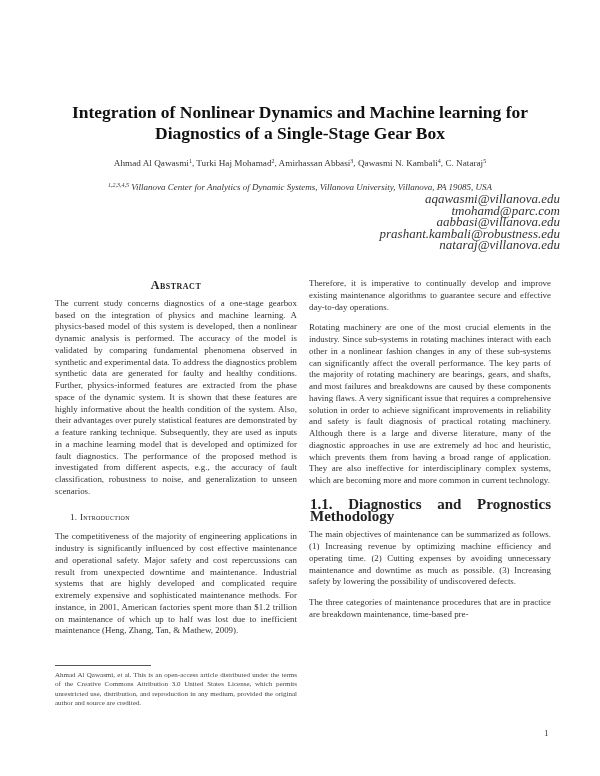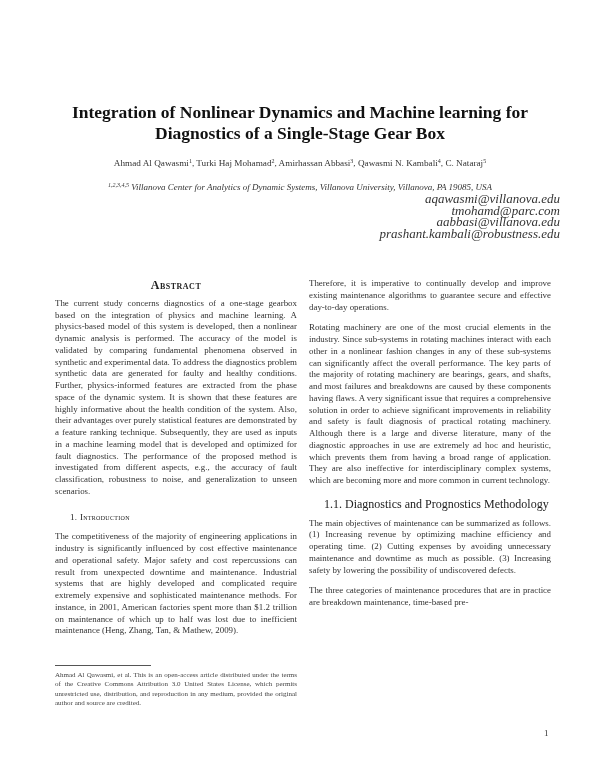--- a/index.html
+++ b/index.html
@@ -16,21 +16,21 @@
       font-size: 13px; line-height: 11.6px; font-style: italic; color: #333; }
     .col { position: absolute; width: 242px; font-size: 8.9px; line-height: 11.75px; color: #333;
       text-align: justify; hyphens: auto; }
     .col-left { left: 55px; top: 280px; }
     .col-right { left: 309px; top: 278px; }
     .col p { margin: 0 0 9px 0; }
     .abstract-h { text-align: center; font-weight: bold; font-size: 12px; font-variant: small-caps;
       letter-spacing: 0.5px; margin: 0 0 6px 0; color: #222; }
     .sec-h { font-weight: normal; font-size: 9px; font-variant: small-caps; letter-spacing: 0.3px;
       margin: 14px 0 8px 15px; color: #222; }
-    .subsec-h { font-weight: normal; font-size: 12px; margin: 12px 0 7px 15px; color: #222; }
+    .subsec-h { font-weight: bold; font-size: 15px; margin: 12px 0 7px 1px; color: #222; }
     .footnote { position: absolute; left: 55px; top: 665px; width: 242px; font-size: 7px;
       line-height: 9.4px; color: #444; text-align: justify; }
     .footnote-rule { width: 96px; border-top: 0.8px solid #555; margin: 0 0 5px 0; }
     .page-num { position: absolute; left: 544px; top: 728px; font-size: 9px; color: #333; }
   </style>
 </head>
 <body>
 
 <div class="title">
   <div>Integration of Nonlinear Dynamics and Machine learning for</div>
@@ -48,20 +48,21 @@
 <div class="affil">
   <sup>1,2,3,4,5</sup>
   <span>Villanova Center for Analytics of Dynamic Systems, Villanova University, Villanova, PA 19085, USA</span>
 </div>
 
 <div class="emails">
   <div>aqawasmi@villanova.edu</div>
   <div>tmohamd@parc.com</div>
   <div>aabbasi@villanova.edu</div>
   <div>prashant.kambali@robustness.edu</div>
+  <div>nataraj@villanova.edu</div>
 </div>
 
 <div class="col col-left">
   <div class="abstract-h">Abstract</div>
   <p>The current study concerns diagnostics of a one-stage gearbox based on the integration of physics and machine learning. A physics-based model of this system is developed, then a nonlinear dynamic analysis is performed. The accuracy of the model is validated by comparing fundamental phenomena observed in synthetic and experimental data. To address the diagnostics problem synthetic data are generated for faulty and healthy conditions. Further, physics-informed features are extracted from the phase space of the dynamic system. It is shown that these features are highly informative about the health condition of the system. Also, their advantages over purely statistical features are demonstrated by a feature ranking technique. Subsequently, they are used as inputs in a machine learning model that is developed and optimized for fault diagnostics. The performance of the proposed method is investigated from different aspects, e.g., the accuracy of fault classification, robustness to noise, and generalization to unseen scenarios.</p>
   <div class="sec-h">1. Introduction</div>
   <p>The competitiveness of the majority of engineering applications in industry is significantly influenced by cost effective maintenance and operational safety. Major safety and cost repercussions can result from unexpected downtime and maintenance. Industrial systems that are highly developed and complicated require extremely expensive and sophisticated maintenance methods. For instance, in 2001, American factories spent more than $1.2 trillion on maintenance of which up to half was lost due to inefficient maintenance (Heng, Zhang, Tan, &amp; Mathew, 2009).</p>
 </div>
 
 <div class="col col-right">

